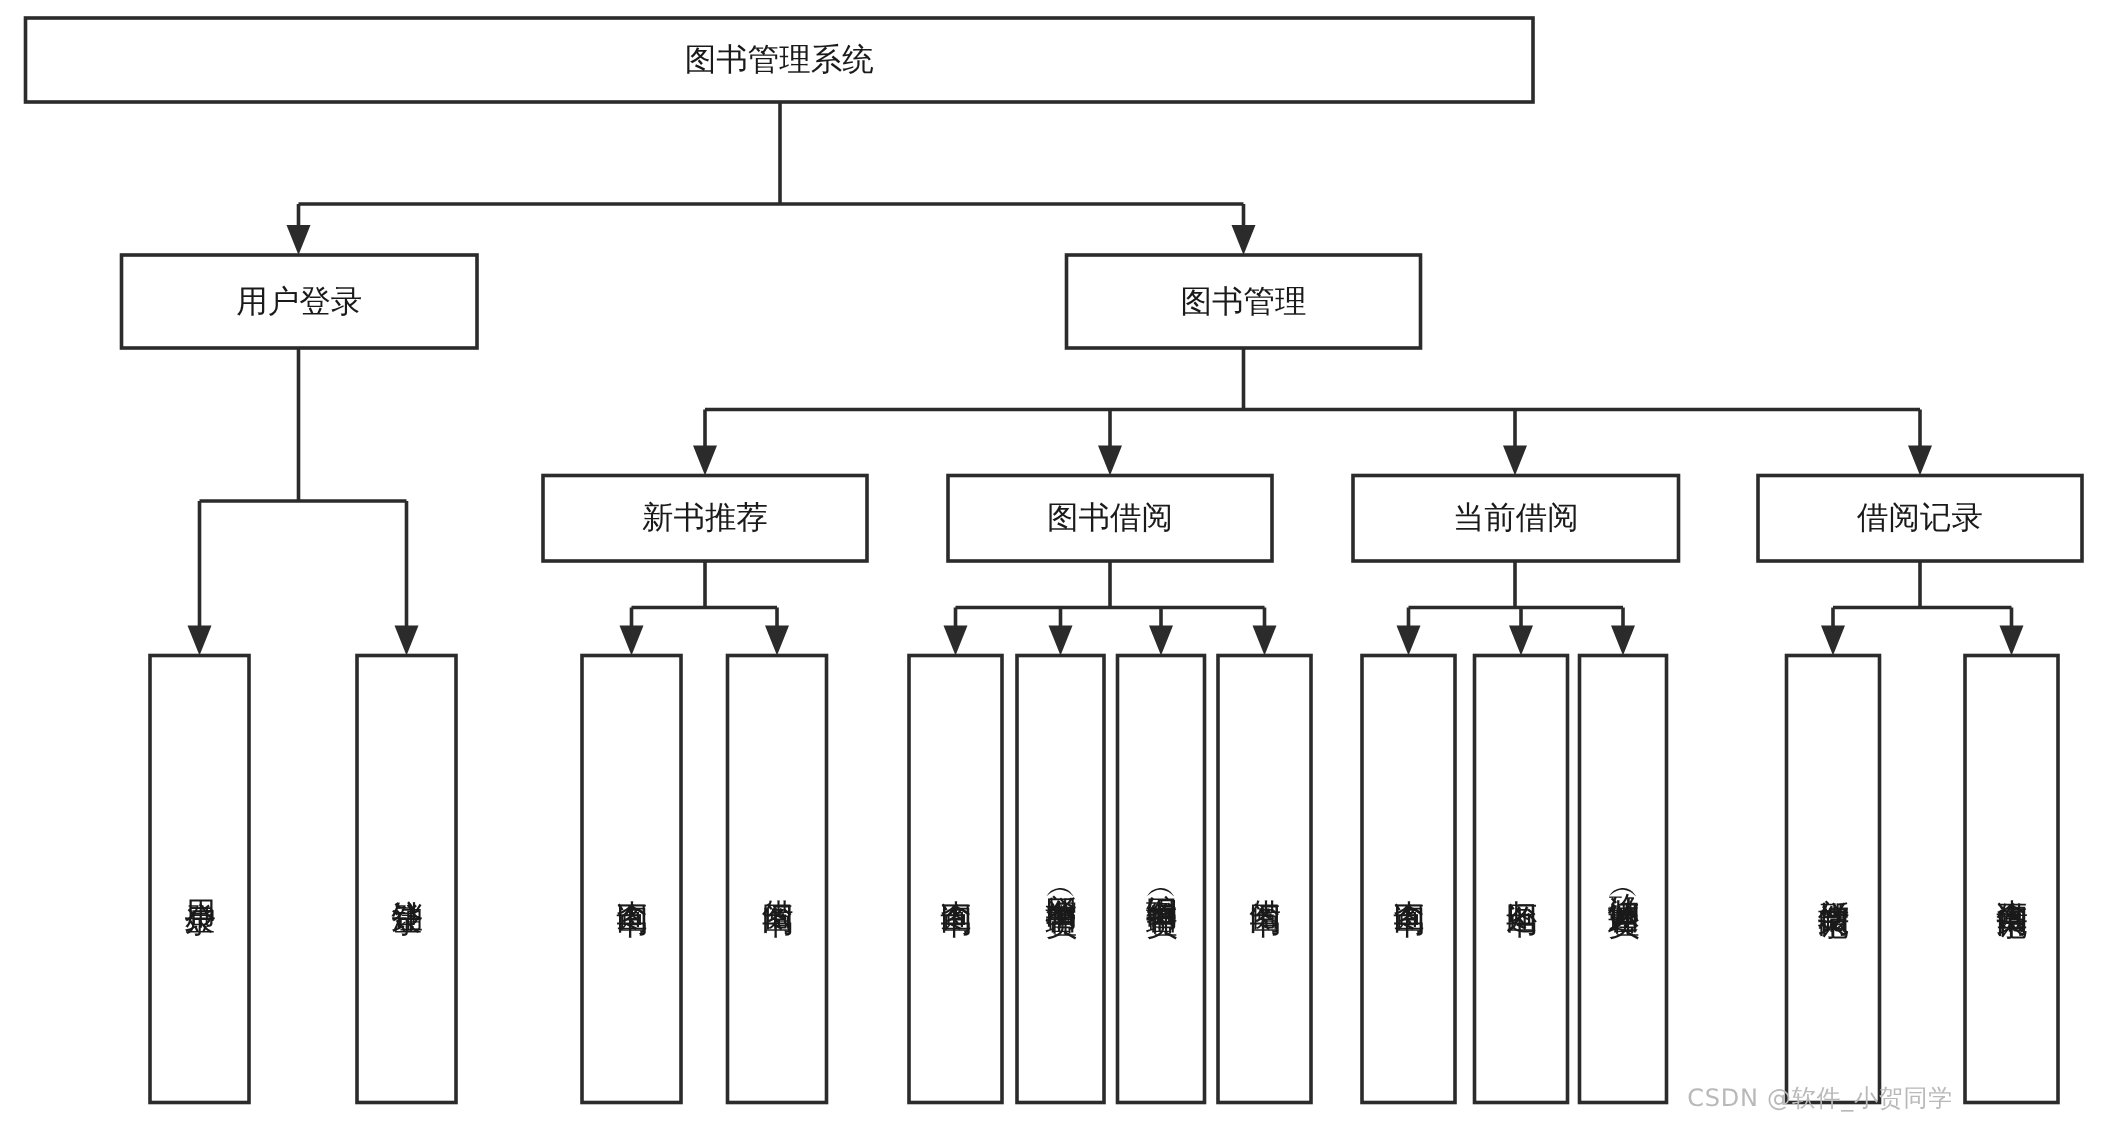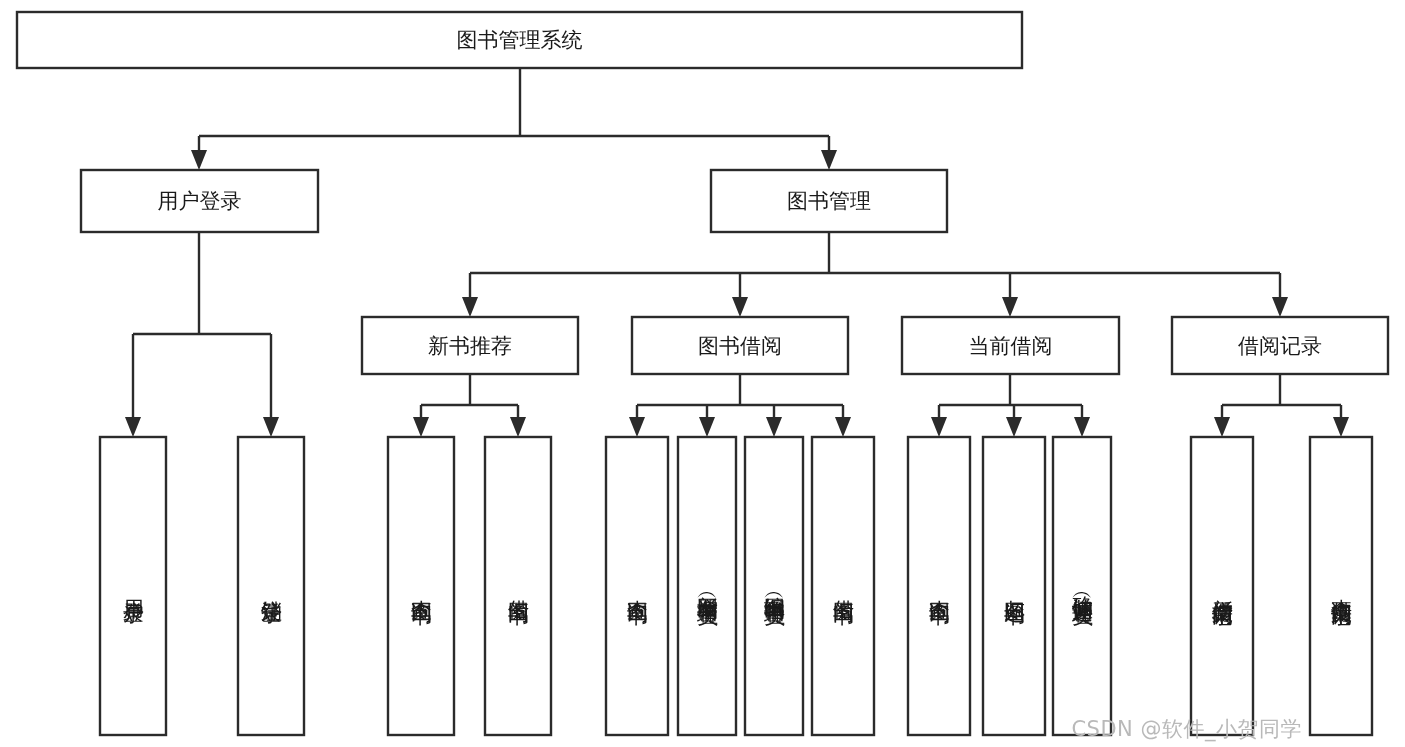--- a/index.html
+++ b/index.html
@@ -61,21 +61,21 @@
     letter-spacing: 1.5px;
     color: #1a1a1a;
     white-space: nowrap;
     pointer-events: none;
   }
   .watermark {
     position: absolute;
     right: 8px;
     bottom: 4px;
     font-family: "DejaVu Sans", "Liberation Sans", sans-serif;
-    font-size: 21px;
+    font-size: 16px;
     color: #b9b9b9;
     letter-spacing: 0.5px;
     white-space: nowrap;
   }
 </style>
 </head>
 <body>
 
 <div id="diagram-root">
 

